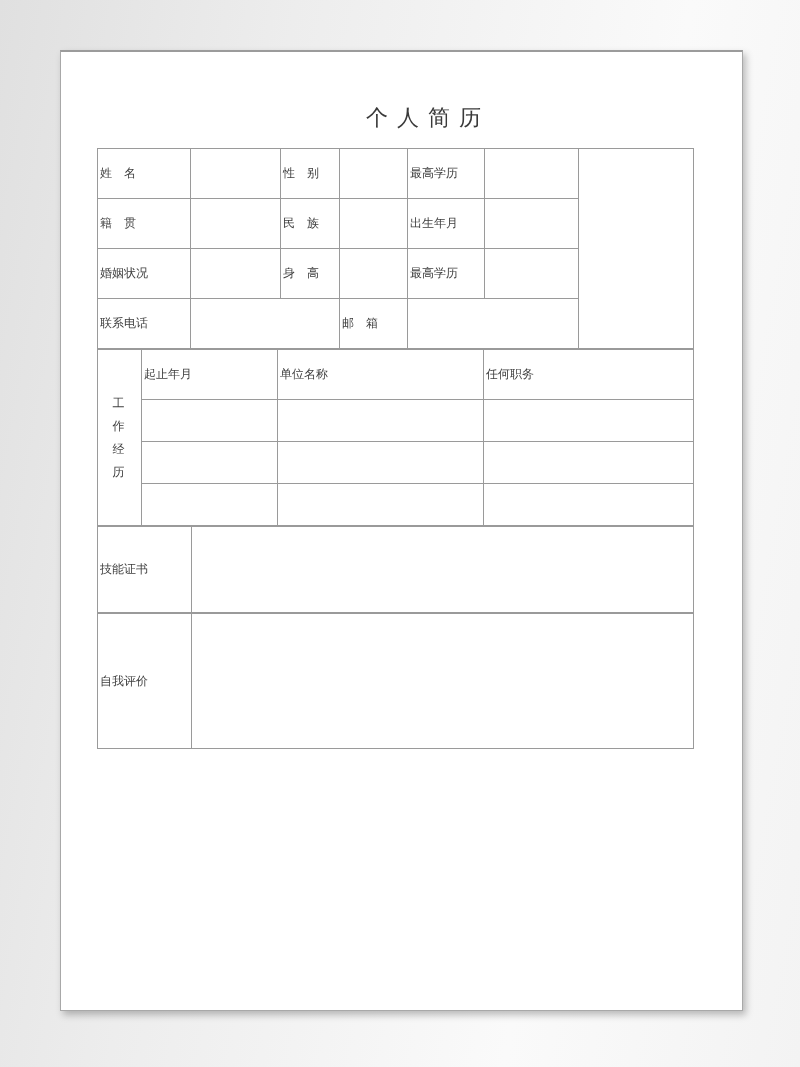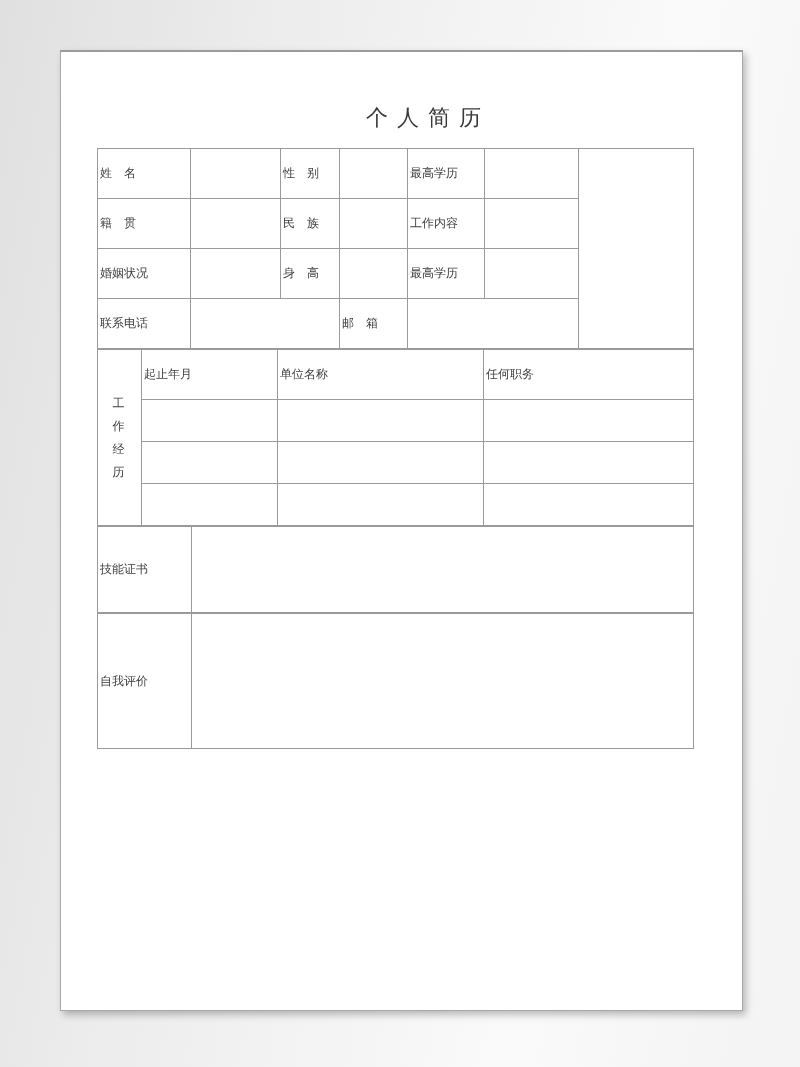--- a/index.html
+++ b/index.html
@@ -94,21 +94,21 @@
         <td></td>
         <td>最高学历</td>
         <td></td>
         <td rowspan="4"></td>
       </tr>
       <tr class="r34">
         <td>籍　贯</td>
         <td></td>
         <td>民　族</td>
         <td></td>
-        <td>工作内容</td>
+        <td>出生年月</td>
         <td></td>
       </tr>
       <tr class="r35">
         <td>婚姻状况</td>
         <td></td>
         <td>身　高</td>
         <td></td>
         <td>最高学历</td>
         <td></td>
       </tr>

